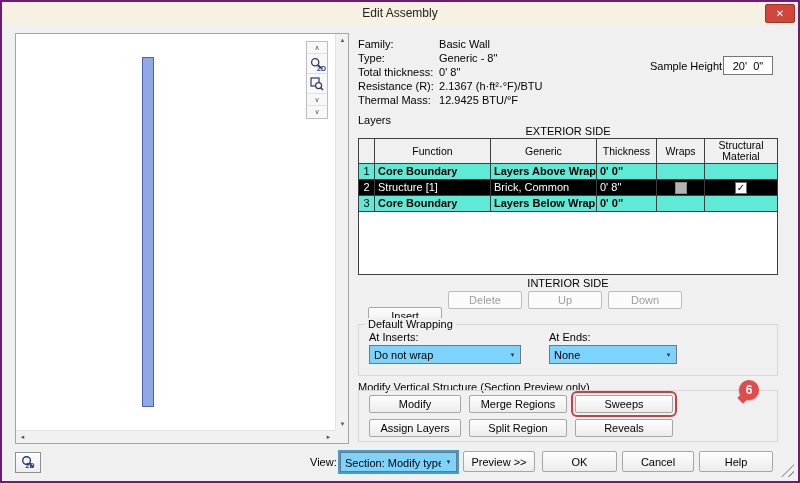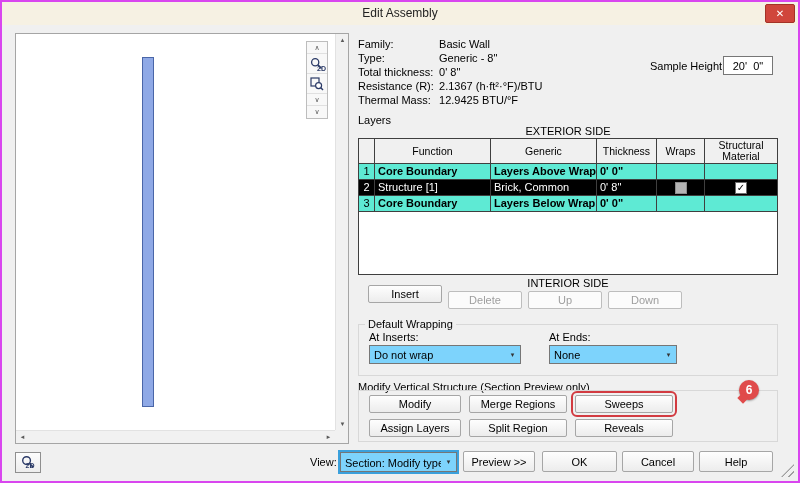--- a/index.html
+++ b/index.html
@@ -1,21 +1,21 @@
 <!DOCTYPE html>
 <html><head>
 <meta charset="utf-8">
 <style>
   * { box-sizing: border-box; margin: 0; padding: 0; }
   html, body { width: 800px; height: 483px; }
   body {
     font-family: "Liberation Sans", "DejaVu Sans", sans-serif;
     font-size: 11px; color: #000; position: relative; overflow: hidden; background: #fff;
   }
-  .window { position: absolute; inset: 0; background: #f0f0f0; border: 2px solid #d946ef; }
+  .window { position: absolute; inset: 0; background: #f0f0f0; border: 2px solid #701a75; }
   .titlebar { position: absolute; left: 0; right: 0; top: 0; height: 23px; background: #f6f1e3; }
   .title { text-align: center; line-height: 23px; font-size: 12px; color: #222; }
   .close { position: absolute; top: 2px; right: 3px; width: 30px; height: 19px; background: #d0463c;
            border: 1px solid #a33227; border-radius: 2px; color: #fff; display: flex; align-items: center;
            justify-content: center; font-size: 10px; cursor: pointer; }
 
   
   .preview { position: absolute; left: 13px; top: 31px; width: 334px; height: 411px; background: #fff; border: 1px solid #a5a5a5; }
   .wall { position: absolute; left: 126px; top: 23px; width: 12px; height: 350px; background: #8fa9e6; border: 1px solid #4a66a8; }
   .navbar { position: absolute; left: 290px; top: 7px; width: 22px; background: #f8f8f8; border: 1px solid #bdbdbd; }
@@ -238,21 +238,21 @@
           <span class="mark">✓</span>
         </span>
       </div>
     </div>
 
     <div class="tfill"></div>
   </div>
 
   <div class="side-label" style="top:275px">INTERIOR SIDE</div>
 
-  <button class="btn" style="left:366px; top:283px; width:74px" data-disabled="false">Insert</button>
+  <button class="btn" style="left:366px; top:305px; width:74px" data-disabled="false">Insert</button>
   <button class="btn" style="left:446px; top:289px; width:74px" data-disabled="true">Delete</button>
   <button class="btn" style="left:526px; top:289px; width:74px" data-disabled="true">Up</button>
   <button class="btn" style="left:606px; top:289px; width:74px" data-disabled="true">Down</button>
 
   <div class="group" style="left:356px; top:322px; width:420px; height:52px">
     <div class="glabel">Default Wrapping</div>
     <div class="flabel" style="left:10px; top:6px">At Inserts:</div>
     <div class="combo" style="left:10px; top:20px; width:152px">
       <span class="ctxt">Do not wrap</span>
       <span class="carr">▾</span>

